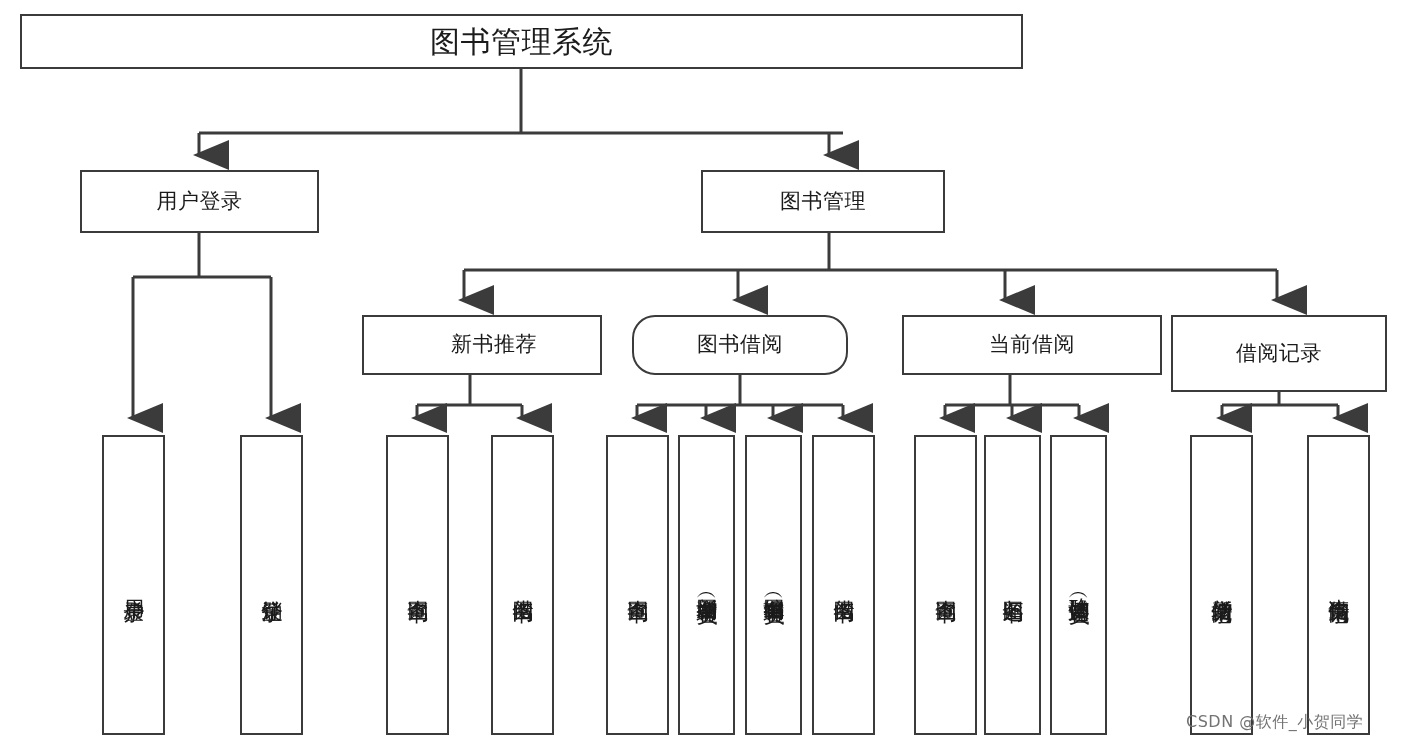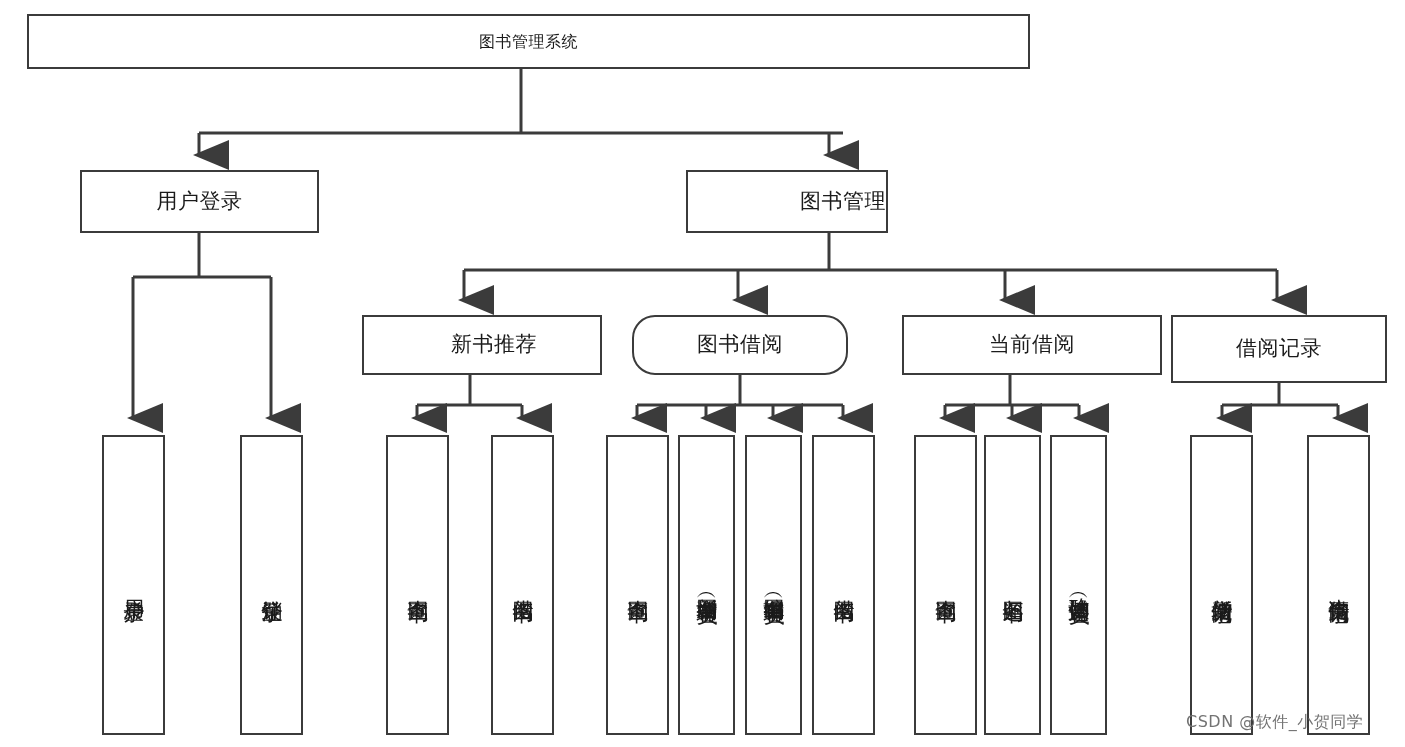--- a/index.html
+++ b/index.html
@@ -35,21 +35,21 @@
     justify-content: center;
     color: #1b1b1b;
   }
   .node.root,
   .node.level2,
   .node.level3 {
     font-size: 21px;
     line-height: 1.2;
     letter-spacing: 0.5px;
   }
-  .node.root { font-size: 16px; margin-left: 7px; }
+  .node.root { font-size: 30px; }
   .leaf {
     writing-mode: vertical-rl;
     text-orientation: upright;
     font-size: 21px;
     line-height: 1.18;
     letter-spacing: 1px;
     text-align: center;
     padding: 4px 0;
   }
   .leaf .label {
@@ -123,34 +123,34 @@
     </g>
   </svg>
 
   <div class="node root" style="left:20px; top:14px; width:1003px; height:55px;">
     <span>图书管理系统</span>
   </div>
 
   <div class="node level2" style="left:80px; top:170px; width:239px; height:63px;">
     <span>用户登录</span>
   </div>
-  <div class="node level2" style="left:686px; top:170px; width:202px; height:63px;justify-content:flex-end;">
+  <div class="node level2" style="left:701px; top:170px; width:244px; height:63px;">
     <span>图书管理</span>
   </div>
 
   <div class="node level3" style="left:362px; top:315px; width:240px; height:60px;padding-left:24px;">
     <span>新书推荐</span>
   </div>
   <div class="node level3" style="left:632px; top:315px; width:216px; height:60px;border-radius:23px;">
     <span>图书借阅</span>
   </div>
   <div class="node level3" style="left:902px; top:315px; width:260px; height:60px;">
     <span>当前借阅</span>
   </div>
-  <div class="node level3" style="left:1171px; top:315px; width:216px; height:68px;">
+  <div class="node level3" style="left:1171px; top:315px; width:216px; height:77px;">
     <span>借阅记录</span>
   </div>
 
   <div class="node leaf" style="left:102px; top:435px; width:63px; height:300px;">
     <span class="label">用户登录</span>
   </div>
   <div class="node leaf" style="left:240px; top:435px; width:63px; height:300px;">
     <span class="label">注销登录</span>
   </div>
 

